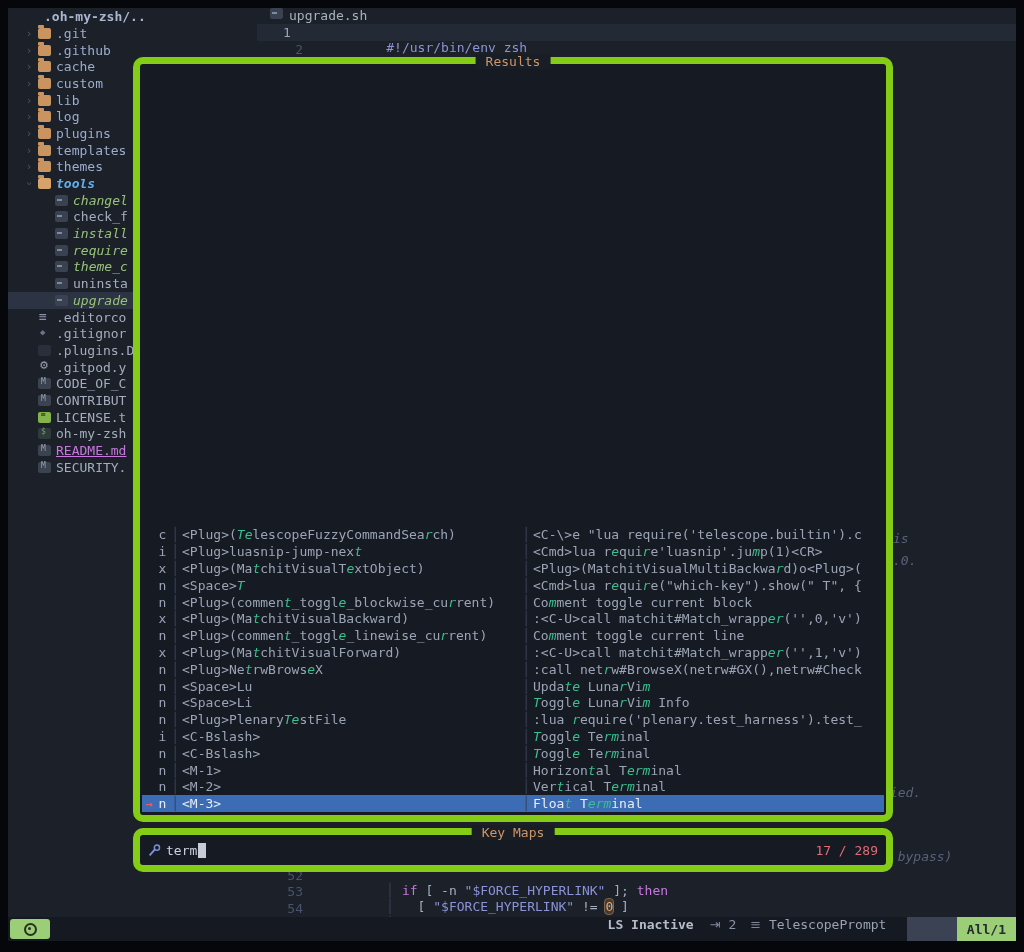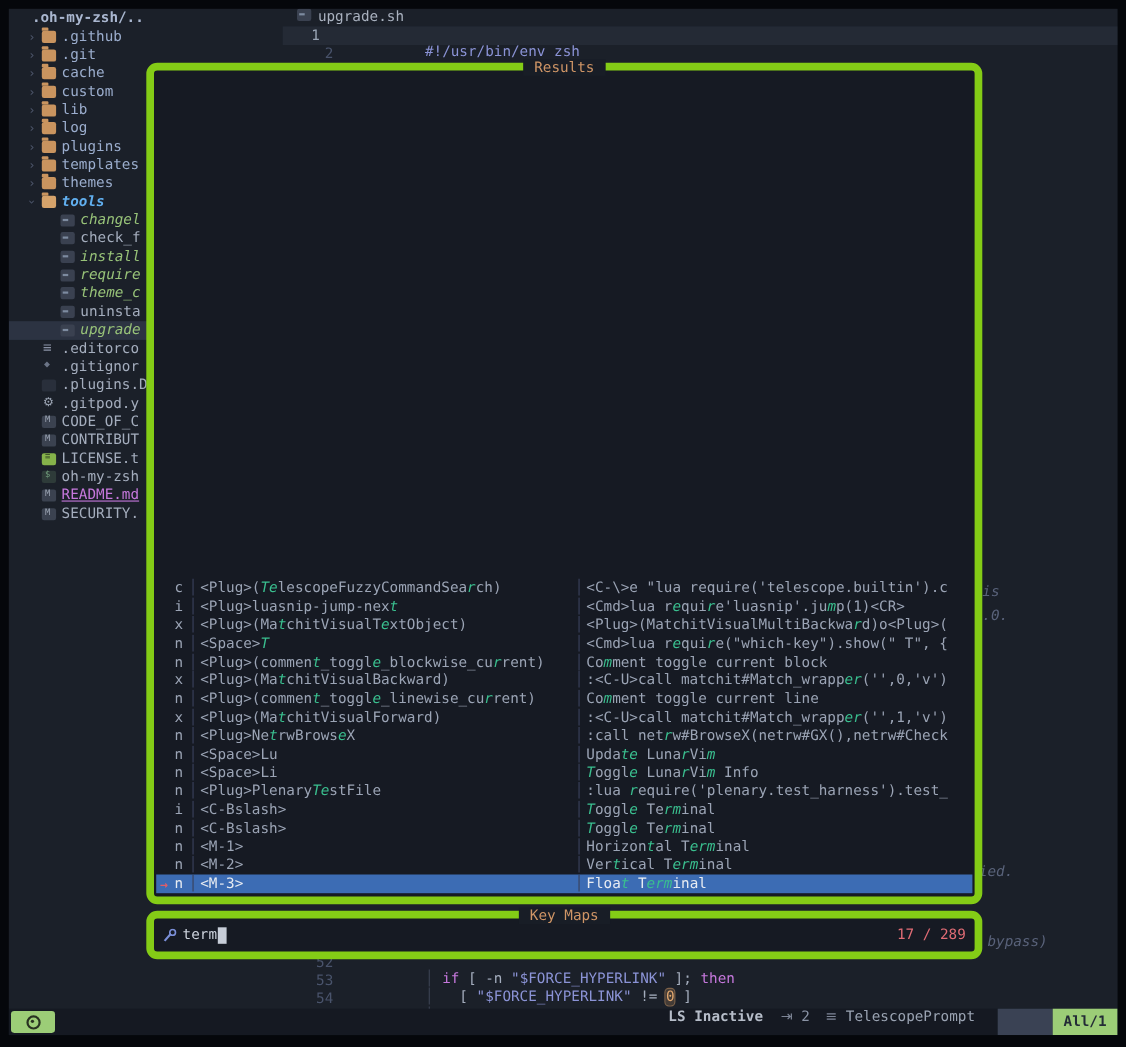--- a/index.html
+++ b/index.html
@@ -2,21 +2,21 @@
 <html><head>
 <meta charset="utf-8">
 <style>
   html,body{margin:0;padding:0}
   body{width:1024px;height:952px;background:#05070b;position:relative;overflow:hidden;
        font-family:"DejaVu Sans Mono",monospace;font-size:13px;color:#a4adbd}
   .app{position:absolute;left:8px;top:8px;width:1008px;height:933px;background:#1b2029;overflow:hidden}
 
   
   .tree{position:absolute;left:0;top:0;bottom:24px;width:250px;z-index:1}
-  .tree-root{height:17px;display:flex;align-items:center;padding-left:21px;color:#aab7d0;font-weight:bold}
+  .tree-root{height:17px;display:flex;align-items:center;padding-left:36px;color:#aab7d0;font-weight:bold}
   .trow{height:16.7px;display:flex;align-items:center;padding-left:12px;white-space:pre;cursor:default}
   .trow.child{padding-left:29px}
   .trow.sel{background:#2c3342}
   .chev{width:18px;flex:none;text-align:center;color:#4d566b;font-size:11px}
   .chev::before{content:"›";display:inline-block}
   .chev.open::before{transform:rotate(90deg)}
   .chev.none::before{visibility:hidden}
   .ic{width:13px;height:11px;flex:none;margin-right:5px;position:relative;display:inline-block}
   .ic-folder,.ic-folder-open{background:#c9945f;border-radius:2px}
   .ic-folder::before,.ic-folder-open::before{content:"";position:absolute;top:-3px;left:0;width:6px;height:3px;background:#c9945f;border-radius:1px 1px 0 0}
@@ -107,27 +107,27 @@
 
 <div class="app">
 
   <div class="tree">
     <div class="tree-root">.oh-my-zsh/..</div>
     <div>
 
         <div class="trow">
           <span class="chev"></span>
           <span class="ic ic-folder"></span>
+          <span class=" t-folder">.git</span>
+        </div>
+
+        <div class="trow">
+          <span class="chev"></span>
+          <span class="ic ic-folder"></span>
           <span class=" t-folder">.github</span>
-        </div>
-
-        <div class="trow">
-          <span class="chev"></span>
-          <span class="ic ic-folder"></span>
-          <span class=" t-folder">.git</span>
         </div>
 
         <div class="trow">
           <span class="chev"></span>
           <span class="ic ic-folder"></span>
           <span class=" t-folder">cache</span>
         </div>
 
         <div class="trow">
           <span class="chev"></span>

